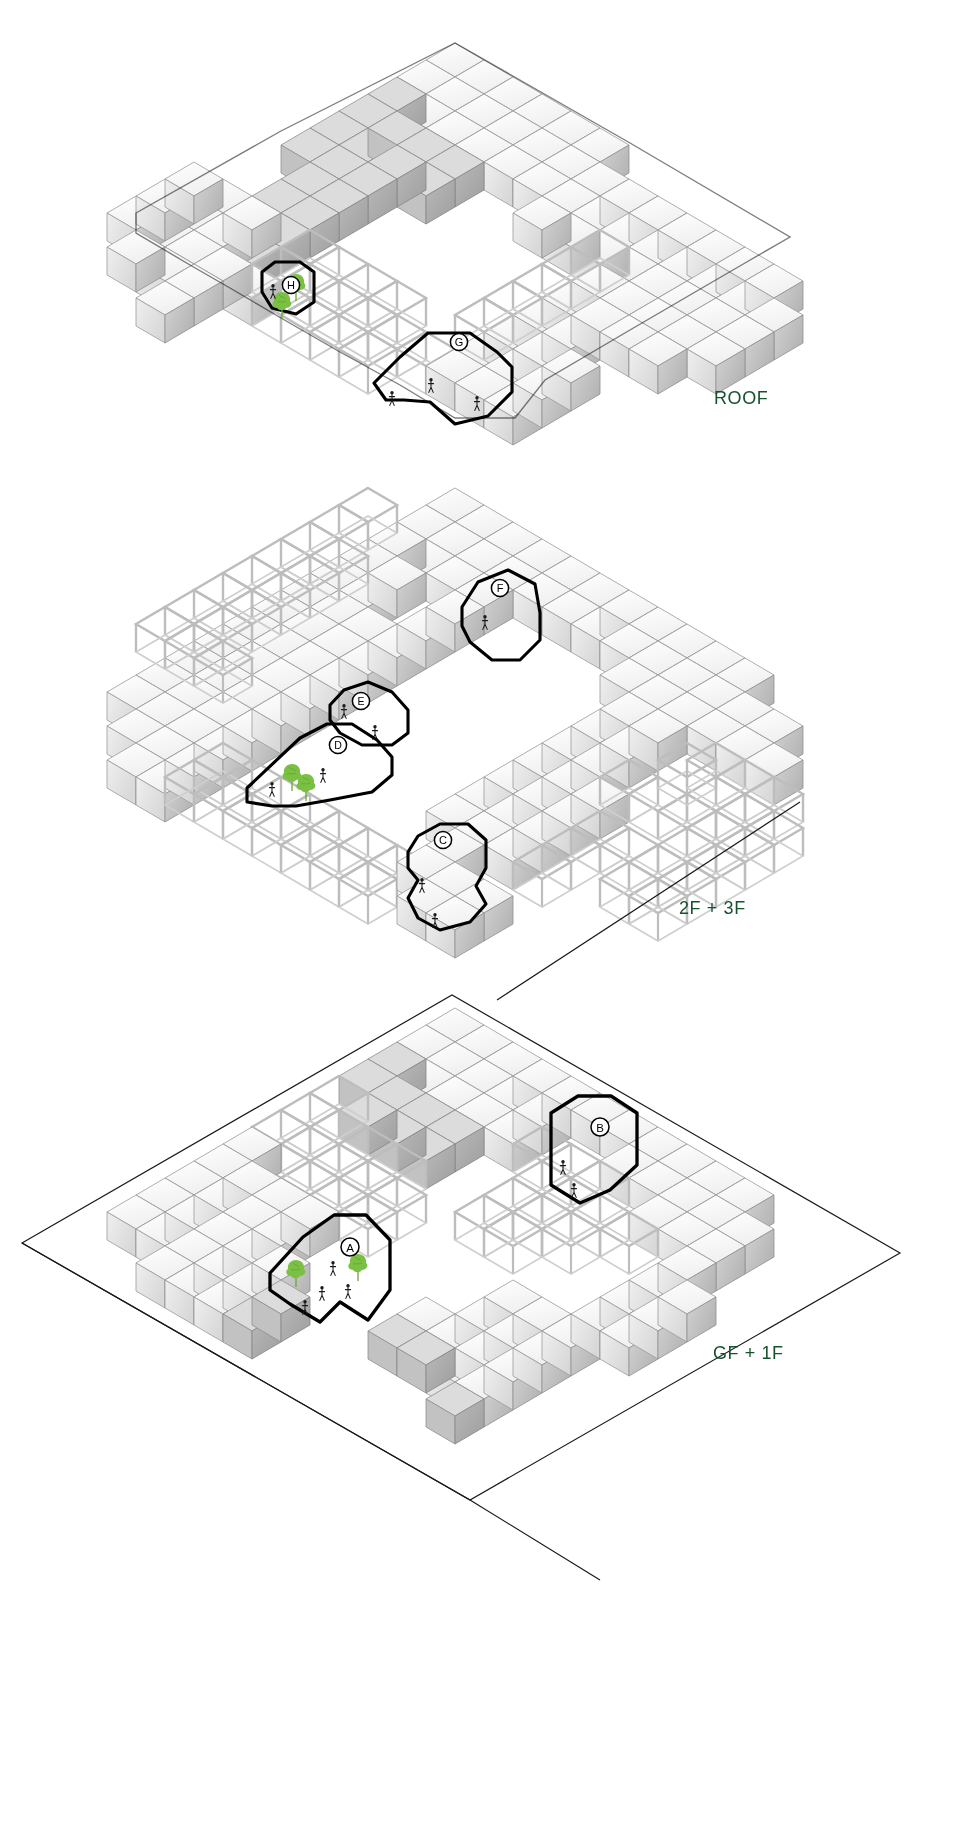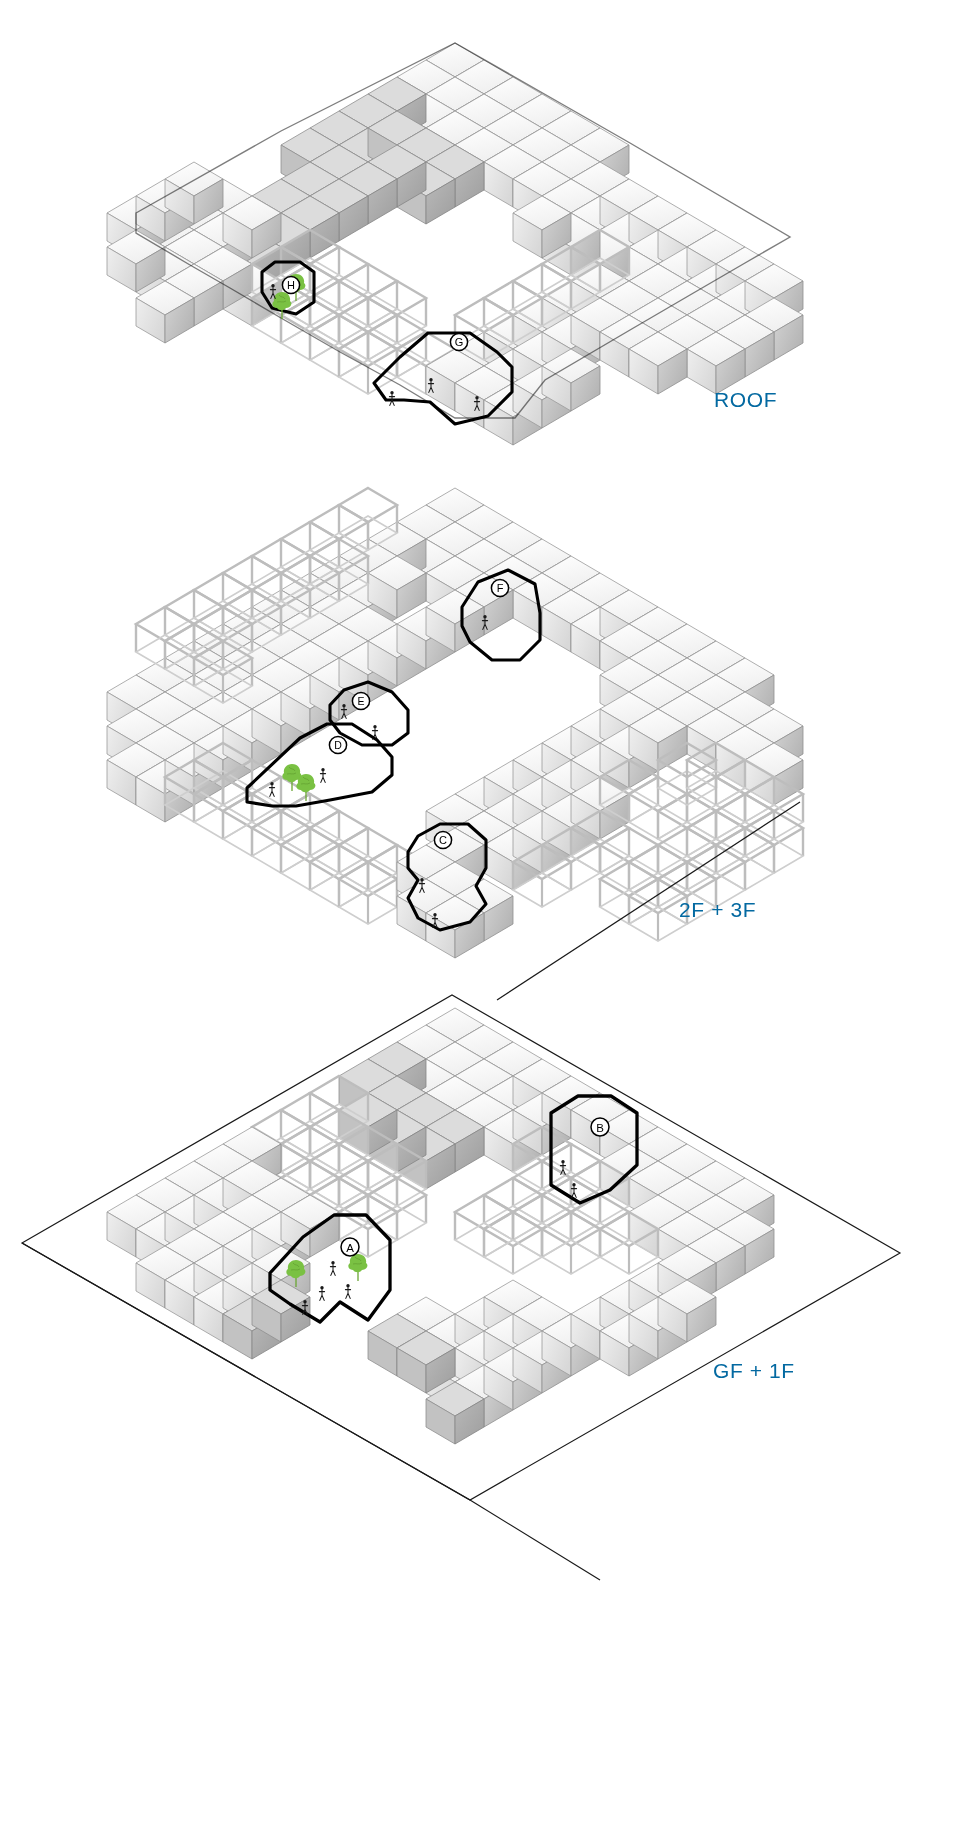--- a/index.html
+++ b/index.html
@@ -24,30 +24,30 @@
     position: absolute;
     left: 0;
     top: 0;
     width: 971px;
     height: 1827px;
     display: block;
   }
   .floor-label {
     position: absolute;
     font-family: "Liberation Sans", sans-serif;
-    font-size: 21px;
+    font-size: 18px;
     font-weight: 400;
     letter-spacing: 0.6px;
-    color: #0369a1;
+    color: #14532d;
     white-space: nowrap;
     text-align: right;
   }
   #label-roof   { left: 714px; top: 388px; }
   #label-mid    { left: 679px; top: 898px; }
-  #label-ground { left: 713px; top: 1343px; margin-top: 16px; }
+  #label-ground { left: 713px; top: 1343px; }
 </style>
 </head>
 <body>
 
 <div id="stage">
 
   <svg class="diagram" viewBox="0 0 971 1827" xmlns="http://www.w3.org/2000/svg">
     <defs>
 
       <linearGradient id="gTop" x1="0" y1="0" x2="0.4" y2="1">

